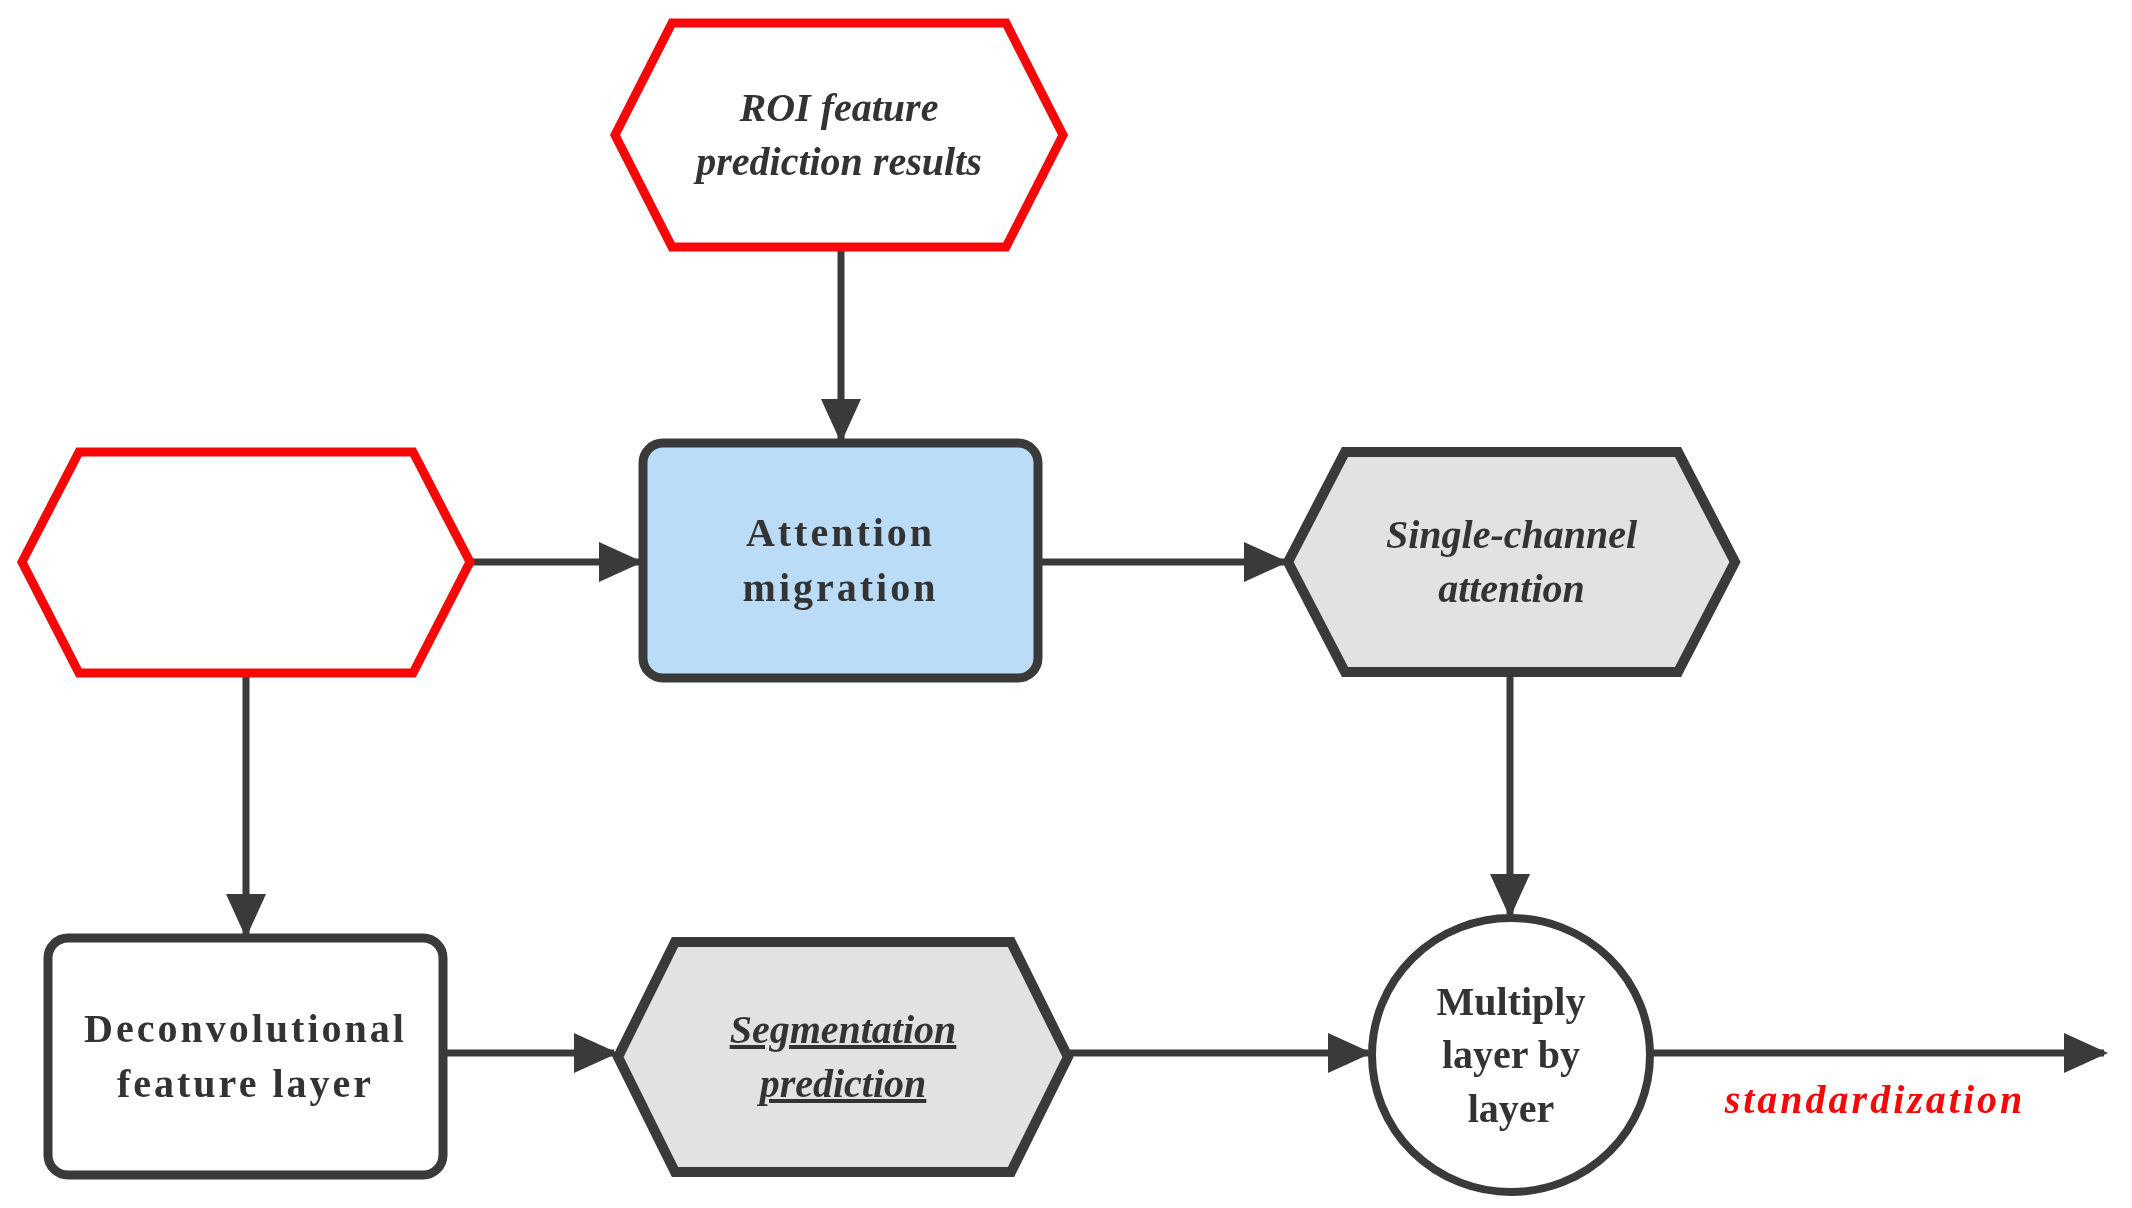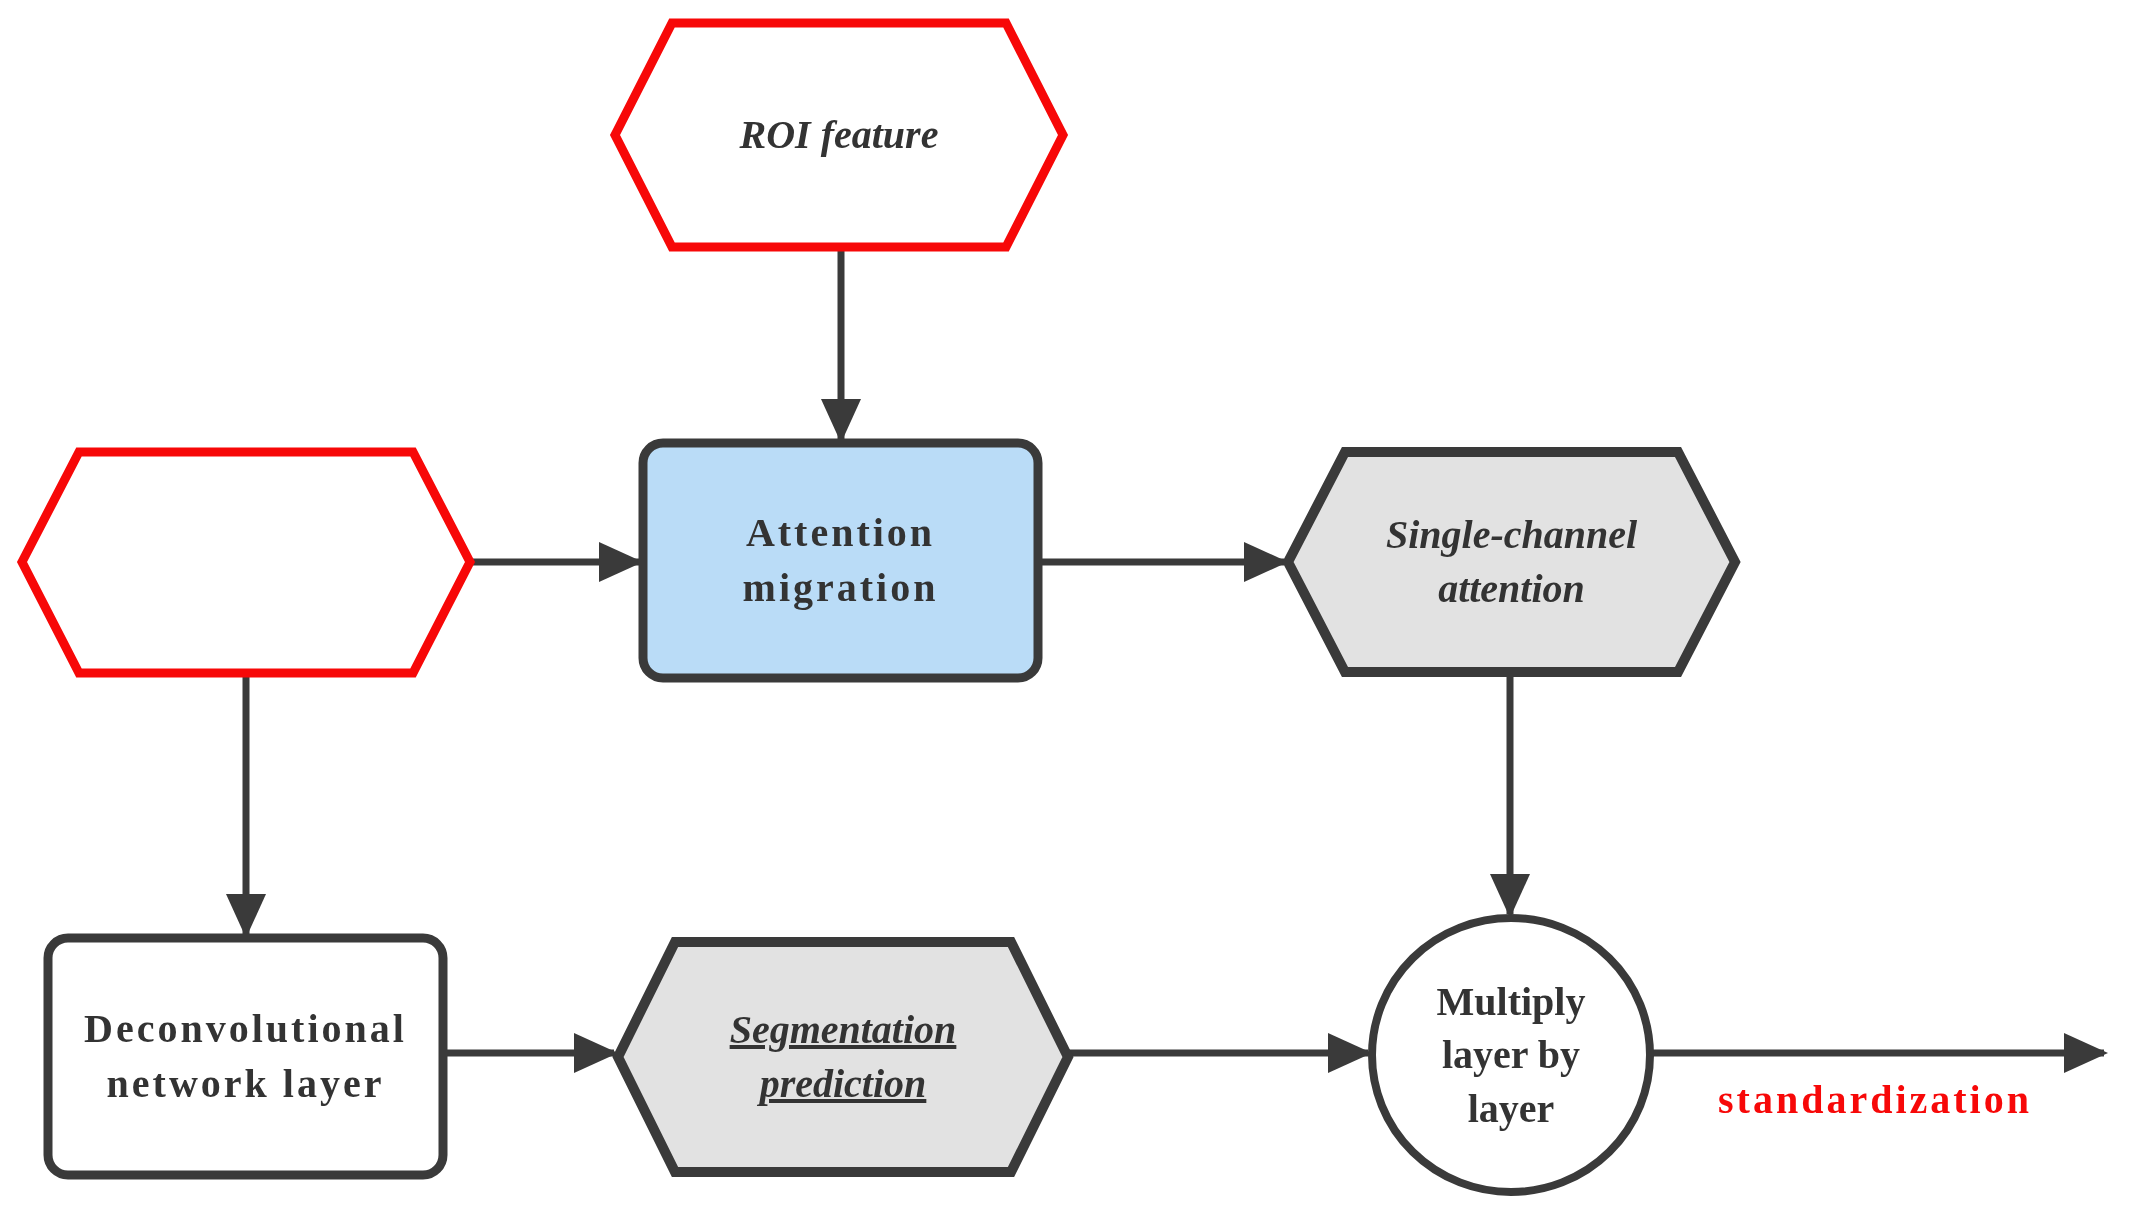--- a/index.html
+++ b/index.html
@@ -108,44 +108,45 @@
     <polygon class="hex-red" points="22,562 79,452 413,452 470,562 413,673 79,673"></polygon>
     <rect class="box-blue" x="643" y="443" width="395" height="235" rx="20" ry="20"></rect>
     <polygon class="hex-gray" points="1288,562 1345,452 1678,452 1735,562 1678,672 1345,672"></polygon>
     <rect class="box-white" x="48" y="938" width="395" height="237" rx="20" ry="20"></rect>
     <polygon class="hex-gray" points="618,1057 675,942 1011,942 1068,1057 1011,1172 675,1172"></polygon>
     <ellipse class="ellipse-node" cx="1511" cy="1055" rx="139" ry="137"></ellipse>
   </svg>
 
   <div class="label italic" style="left:615px; top:23px; width:448px; height:224px;">
     <span class="line">ROI feature</span>
+    <span class="line">prediction results</span>
   </div>
 
 
   <div class="label spaced" style="left:643px; top:443px; width:395px; height:235px;">
     <span class="line">Attention</span>
     <span class="line">migration</span>
   </div>
 
   <div class="label italic" style="left:1288px; top:452px; width:447px; height:220px;">
     <span class="line">Single-channel</span>
     <span class="line">attention</span>
   </div>
 
   <div class="label spaced" style="left:48px; top:938px; width:395px; height:237px;font-family:Liberation Serif, serif;">
     <span class="line">Deconvolutional</span>
-    <span class="line">network layer</span>
+    <span class="line">feature layer</span>
   </div>
 
   <div class="label italic" style="left:618px; top:942px; width:450px; height:230px;text-decoration:underline;">
     <span class="line">Segmentation</span>
     <span class="line">prediction</span>
   </div>
 
   <div class="label" style="left:1372px; top:918px; width:278px; height:274px; line-height:1.33;">
     <span class="line">Multiply</span>
     <span class="line">layer by</span>
     <span class="line">layer</span>
   </div>
 
-  <div class="annotation-red" style="left:1660px; top:1076px; width:430px;">standardization</div>
+  <div class="annotation-red" style="left:1660px; top:1076px; width:430px;font-style:italic;">standardization</div>
 
 </div>
 
 </body></html>

